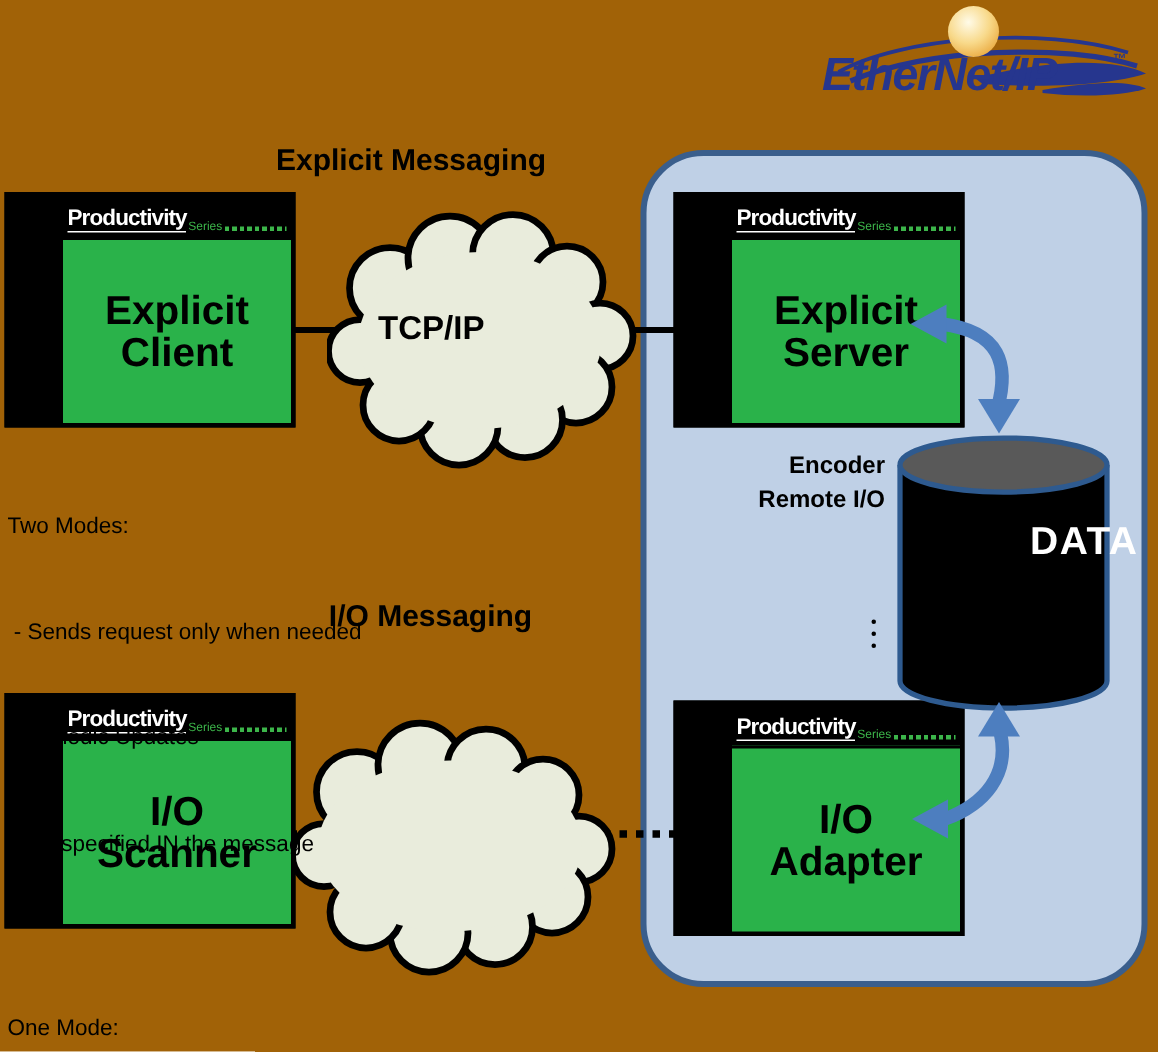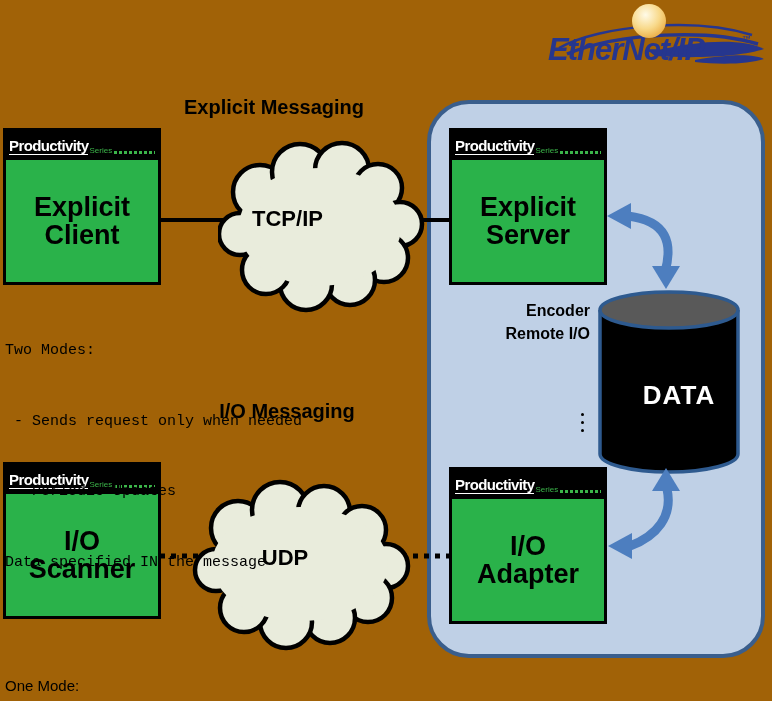--- a/index.html
+++ b/index.html
@@ -8,21 +8,21 @@
   .abs{position:absolute;}
 
   
   .section-heading{font-size:20px;font-weight:bold;text-align:center;z-index:4;}
 
   
   #panel{left:427px;top:100px;width:330px;height:550px;background:#bfd0e6;
          border:4px solid #3a5e8c;border-radius:42px;z-index:1;}
 
   
-  .device{width:152px;border:3px solid #000;background:#000;z-index:4;}
+  .device{width:152px;border:3px solid #000;background:#000;z-index:4;padding-left:36px;}
   .brandbar{height:24px;background:#000;display:flex;align-items:flex-end;padding:0 3px 3px 3px;overflow:hidden;}
   .brand-word{color:#fff;font-weight:bold;font-size:15px;line-height:15px;letter-spacing:-0.6px;
               border-bottom:1.5px solid #fff;padding-bottom:1px;}
   .brand-series{color:#3cb54a;font-size:8px;line-height:8px;margin-left:1px;}
   .brand-dots{display:inline-block;width:48px;height:3px;margin:0 0 1px 2px;
               background:repeating-linear-gradient(90deg,#3cb54a 0 3px,transparent 3px 5px);}
   .device-body{height:122px;background:#2ab24a;border-top:2px solid #000;
                display:flex;flex-direction:column;align-items:center;justify-content:center;}
   .device-label{font-size:27px;font-weight:bold;line-height:28px;text-align:center;letter-spacing:0;}
 
@@ -32,21 +32,21 @@
   
   .notes{font-size:15px;line-height:23.5px;white-space:pre;z-index:4;}
 
   
   #device-list{left:462px;top:299px;width:128px;text-align:right;font-size:16px;
                font-weight:600;line-height:23.4px;z-index:4;}
   #vdots{left:578px;top:413px;width:8px;display:flex;flex-direction:column;align-items:center;gap:5px;z-index:4;}
   #vdots i{width:3px;height:3px;background:#000;border-radius:50%;}
 
   
-  #data-label{left:599px;top:380px;width:160px;text-align:center;color:#fff;
+  #data-label{left:599px;top:345px;width:160px;text-align:right;color:#fff;
               font-size:26px;font-weight:bold;letter-spacing:1px;z-index:5;}
 
   svg{display:block;}
   .z2{z-index:2;} .z3{z-index:3;} .z4{z-index:4;} .z5{z-index:5;}
 </style>
 </head>
 <body>
 
 <div id="canvas">
 
@@ -104,21 +104,20 @@
         <circle cx="172" cy="56" r="24"></circle>
       <circle cx="196" cy="92" r="22"></circle>
         <circle cx="178" cy="124" r="24"></circle>
       <circle cx="140" cy="144" r="25"></circle>
         <circle cx="96" cy="148" r="26"></circle>
       <circle cx="54" cy="134" r="24"></circle>
         <circle cx="26" cy="96" r="21"></circle>
     </g>
     <ellipse cx="110" cy="90" rx="88" ry="57" fill="#e9ecdc"></ellipse>
   </svg>
-  <div class="abs cloud-label" style="left:240px;top:545px;width:90px;">UDP</div>
 
   <div class="abs device" style="left:3px;top:128px;">
     <div class="brandbar">
       <span class="brand-word">Productivity</span>
       <span class="brand-series">Series</span>
       <span class="brand-dots"></span>
     </div>
     <div class="device-body">
       <div class="device-label">
         <div>Explicit</div>
@@ -191,21 +190,21 @@
       <polygon points="607,216 631,203 631,229" stroke="none"></polygon>
       <polygon points="666,289 652,266 680,266" stroke="none"></polygon>
     </g>
     <g fill="#4d7ebf" stroke="#4d7ebf">
       <path d="M 667,489 C 673,516 657,536 630,546" fill="none" stroke-width="9"></path>
       <polygon points="666,468 652,491 680,491" stroke="none"></polygon>
       <polygon points="608,546 632,533 632,559" stroke="none"></polygon>
     </g>
   </svg>
 
-  <div class="abs notes" style="left:5px;top:292px;font-family:Liberation Mono, monospace;">
+  <div class="abs notes" style="left:5px;top:292px;">
     <div>Two Modes:</div>
     <div> - Sends request only when needed</div>
     <div> - Periodic Updates</div>
     <div>Data specified IN the message</div>
   </div>
 
   <div class="abs notes" style="left:5px;top:627px;">
     <div>One Mode:</div>
     
     

